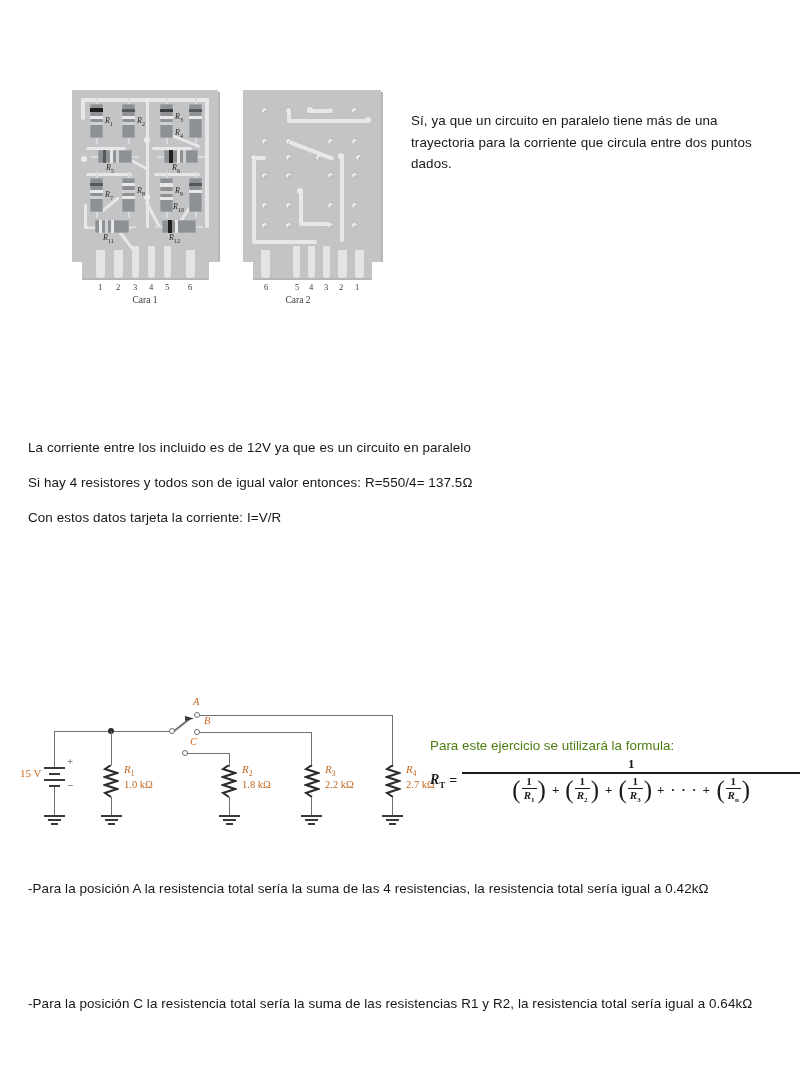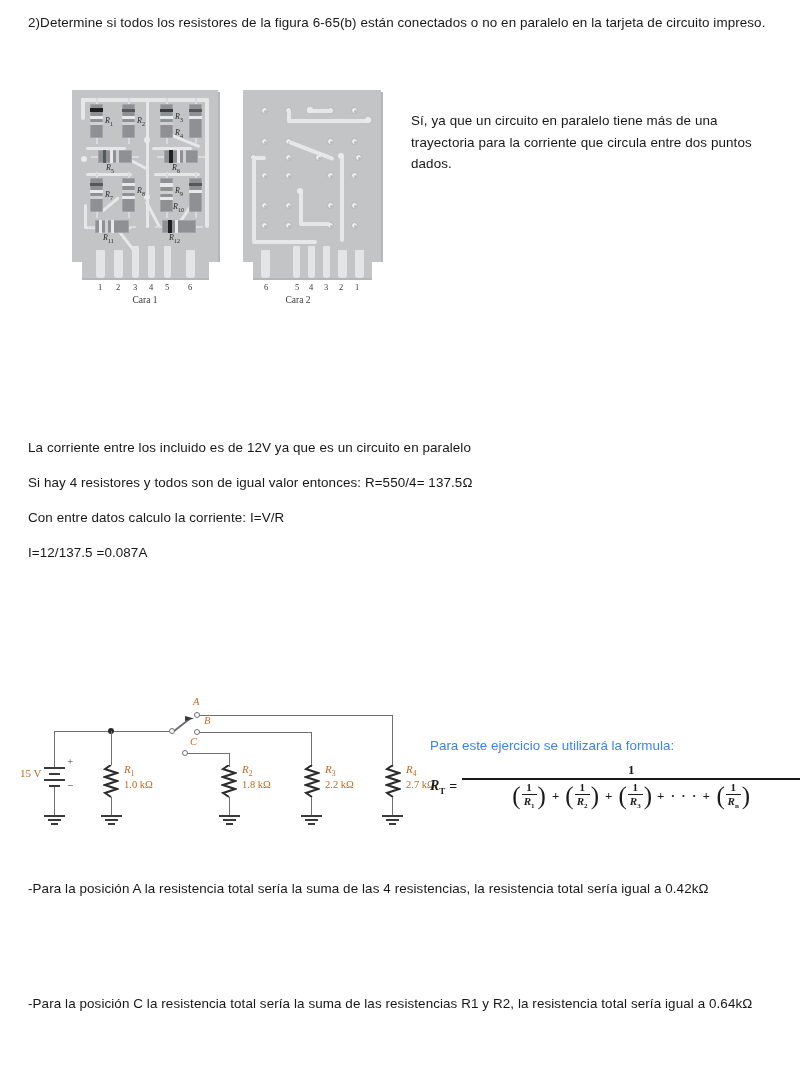--- a/index.html
+++ b/index.html
@@ -56,21 +56,21 @@
   .sch-rl sub{font-size:7.5px;font-style:normal;}
   .sch-rv{font-style:normal;font-size:10.5px;}
   .src-lbl{position:absolute;font-family:"Liberation Serif",serif;font-size:11px;color:#c1671e;}
   .sign{position:absolute;font-family:"Liberation Serif",serif;font-size:11px;color:#3a3a3a;}
   .bat{position:absolute;background:#3a3a3a;}
   .gnd{position:absolute;}
   .gnd i{position:absolute;background:#3a3a3a;display:block;}
   .zig{position:absolute;}
   
   .fbox{position:absolute;left:430px;top:738px;width:370px;}
-  .ftitle{font-size:13.4px;color:#3b82f6;margin-bottom:10px;}
+  .ftitle{font-size:13.4px;color:#4d7c0f;margin-bottom:4px;}
   .feq{display:flex;align-items:center;font-family:"Liberation Serif",serif;color:#1a1a1a;}
   .rt{font-weight:bold;font-size:14px;font-style:italic;margin-right:4px;}
   .rt sub{font-size:9px;font-style:normal;}
   .eqsign{font-weight:bold;font-size:14px;margin-right:5px;}
   .fr{display:flex;flex-direction:column;align-items:center;flex:1;}
   .fr .num{font-weight:bold;font-size:13px;line-height:1.1;padding-bottom:1px;}
   .fr .bar{height:1.6px;background:#1a1a1a;width:100%;}
   .fr .den{display:flex;align-items:center;justify-content:center;padding-top:2px;gap:3px;}
   .pf{display:flex;align-items:center;font-size:21px;color:#1a1a1a;}
   .pf .paren{font-size:25px;line-height:.8;font-weight:400;}
@@ -80,21 +80,20 @@
   .minif .d{font-weight:bold;font-style:italic;font-size:11px;line-height:1;}
   .minif .d sub{font-size:7px;font-style:normal;}
   .plus{font-weight:bold;font-size:13px;margin:0 3px;}
   .dots{font-weight:bold;font-size:13px;letter-spacing:1.5px;margin:0 2px;}
 </style>
 </head>
 <body>
 
 <div class="page">
 
-  <div class="para" style="left:28px;top:12px;width:750px;">2)Determine si todos los resistores de la figura 6-65(b) están conectados o no en paralelo en la tarjeta de circuito impreso.</div>
 
   <div class="figure-row">
 
     <div class="pcb-wrap" style="left:72px;top:5px;width:150px;height:230px;">
       <div class="pcb" style="left:0;top:0;width:146px;height:175px;"></div>
       <div class="pcb" style="left:8px;top:172px;width:130px;height:16px;"></div>
 
       <div class="trace" style="left:9px;top:8px;width:128px;height:4px;"></div>
       <div class="trace" style="left:9px;top:8px;width:4px;height:22px;"></div>
       <div class="trace" style="left:74px;top:8px;width:3px;height:130px;"></div>
@@ -359,22 +358,21 @@
       <div class="pinlbl" style="left:92px;top:192px;">2</div>
       <div class="pinlbl" style="left:108px;top:192px;">1</div>
       <div class="caption" style="left:20px;top:205px;width:70px;">Cara 2</div>
     </div>
 
     <div class="para" style="left:411px;top:25px;width:360px;">Sí, ya que un circuito en paralelo tiene más de una trayectoria para la corriente que circula entre dos puntos dados.</div>
   </div>
 
   <div class="para" style="left:28px;top:437px;width:755px;">La corriente entre los incluido es de 12V ya que es un circuito en paralelo</div>
   <div class="para" style="left:28px;top:472px;width:755px;">Si hay 4 resistores y todos son de igual valor entonces: R=550/4= 137.5Ω</div>
-  <div class="para" style="left:28px;top:507px;width:755px;">Con entre datos calculo la corriente: I=V/R</div>
-  <div class="para" style="left:28px;top:542px;width:755px;">I=12/137.5 =0.087A</div>
+  <div class="para" style="left:28px;top:507px;width:755px;">Con estos datos tarjeta la corriente: I=V/R</div>
 
 
   <div class="sch">
 
     <div class="w wh" style="left:32px;top:34px;width:118px;"></div>
     <div class="w wv" style="left:32px;top:34px;height:22px;"></div>
 
     <div class="sch-dot" style="left:86px;top:31px;"></div>
 
     <div class="sch-term" style="left:147px;top:31px;"></div>

